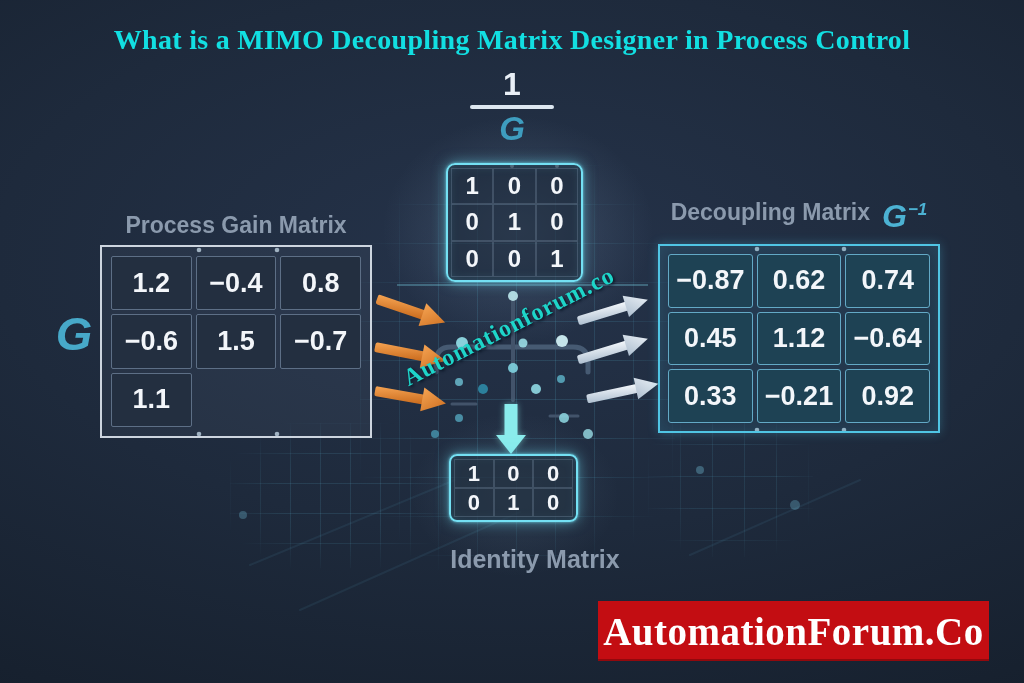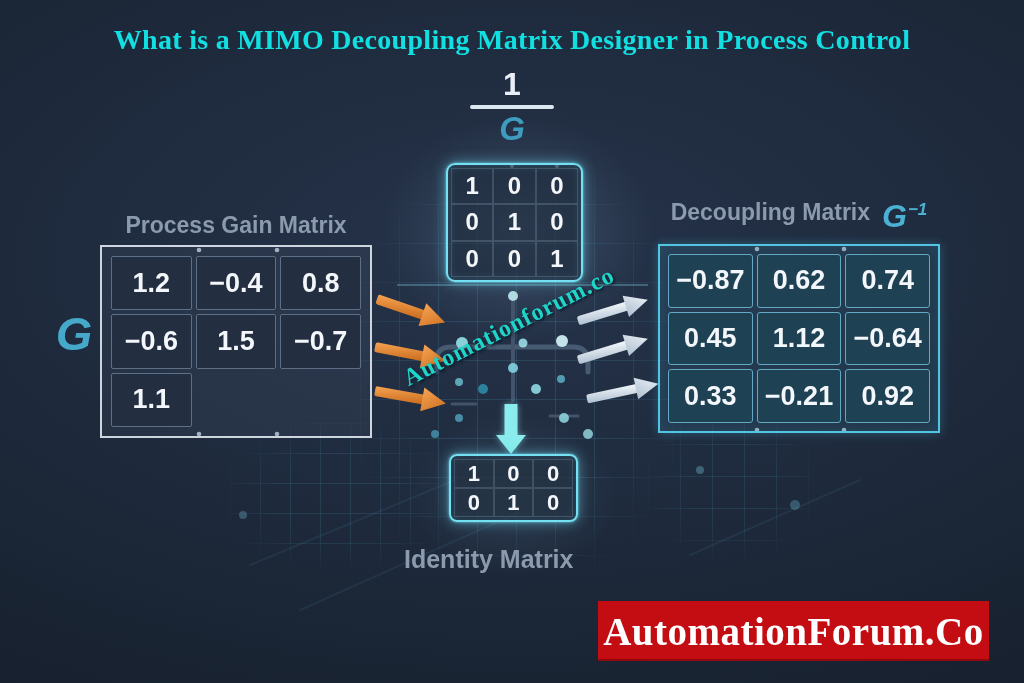--- a/index.html
+++ b/index.html
@@ -56,21 +56,21 @@
 
   .right-matrix{left:658px;top:244px;width:282px;height:189px;border:2px solid #50c5e4;
     background:rgba(64,168,204,.10);box-shadow:0 0 10px rgba(80,197,228,.30), inset 0 0 16px rgba(80,197,228,.12);
     padding:8px;grid-template:repeat(3,1fr)/repeat(3,1fr);gap:4px;}
   .right-matrix .cell{border:1px solid #63a9c6;background:#1e4254;font-size:27px;border-radius:3px;}
 
   .label{position:absolute;color:#8b9aad;font-weight:700;}
   .left-label{left:100px;top:212px;width:272px;text-align:center;font-size:23px;}
   .right-label{left:648px;top:195px;width:302px;display:flex;align-items:flex-start;justify-content:center;gap:12px;font-size:23px;text-align:right;}
   .right-label .lbl{line-height:34px;}
-  .bottom-label{left:404px;top:545px;width:220px;text-align:left;font-size:25px;}
+  .bottom-label{left:425px;top:545px;width:220px;text-align:center;font-size:25px;}
 
   .gsym{position:absolute;left:50px;top:306px;width:48px;text-align:center;
     font-size:47px;font-style:italic;font-weight:700;color:#47a9c9;}
   .ginv{font-style:italic;font-weight:700;color:#4cb2d3;font-size:32px;line-height:30px;}
   .ginv sup{font-size:17px;margin-left:1px;}
 
   .watermark{position:absolute;left:405px;top:366px;font-family:"Liberation Serif",serif;font-weight:700;
     font-size:24px;color:#1ed5c9;transform:rotate(-27deg);transform-origin:0 50%;letter-spacing:1px;
     text-shadow:1px 2px 3px rgba(5,15,30,.85);white-space:nowrap;}
 

